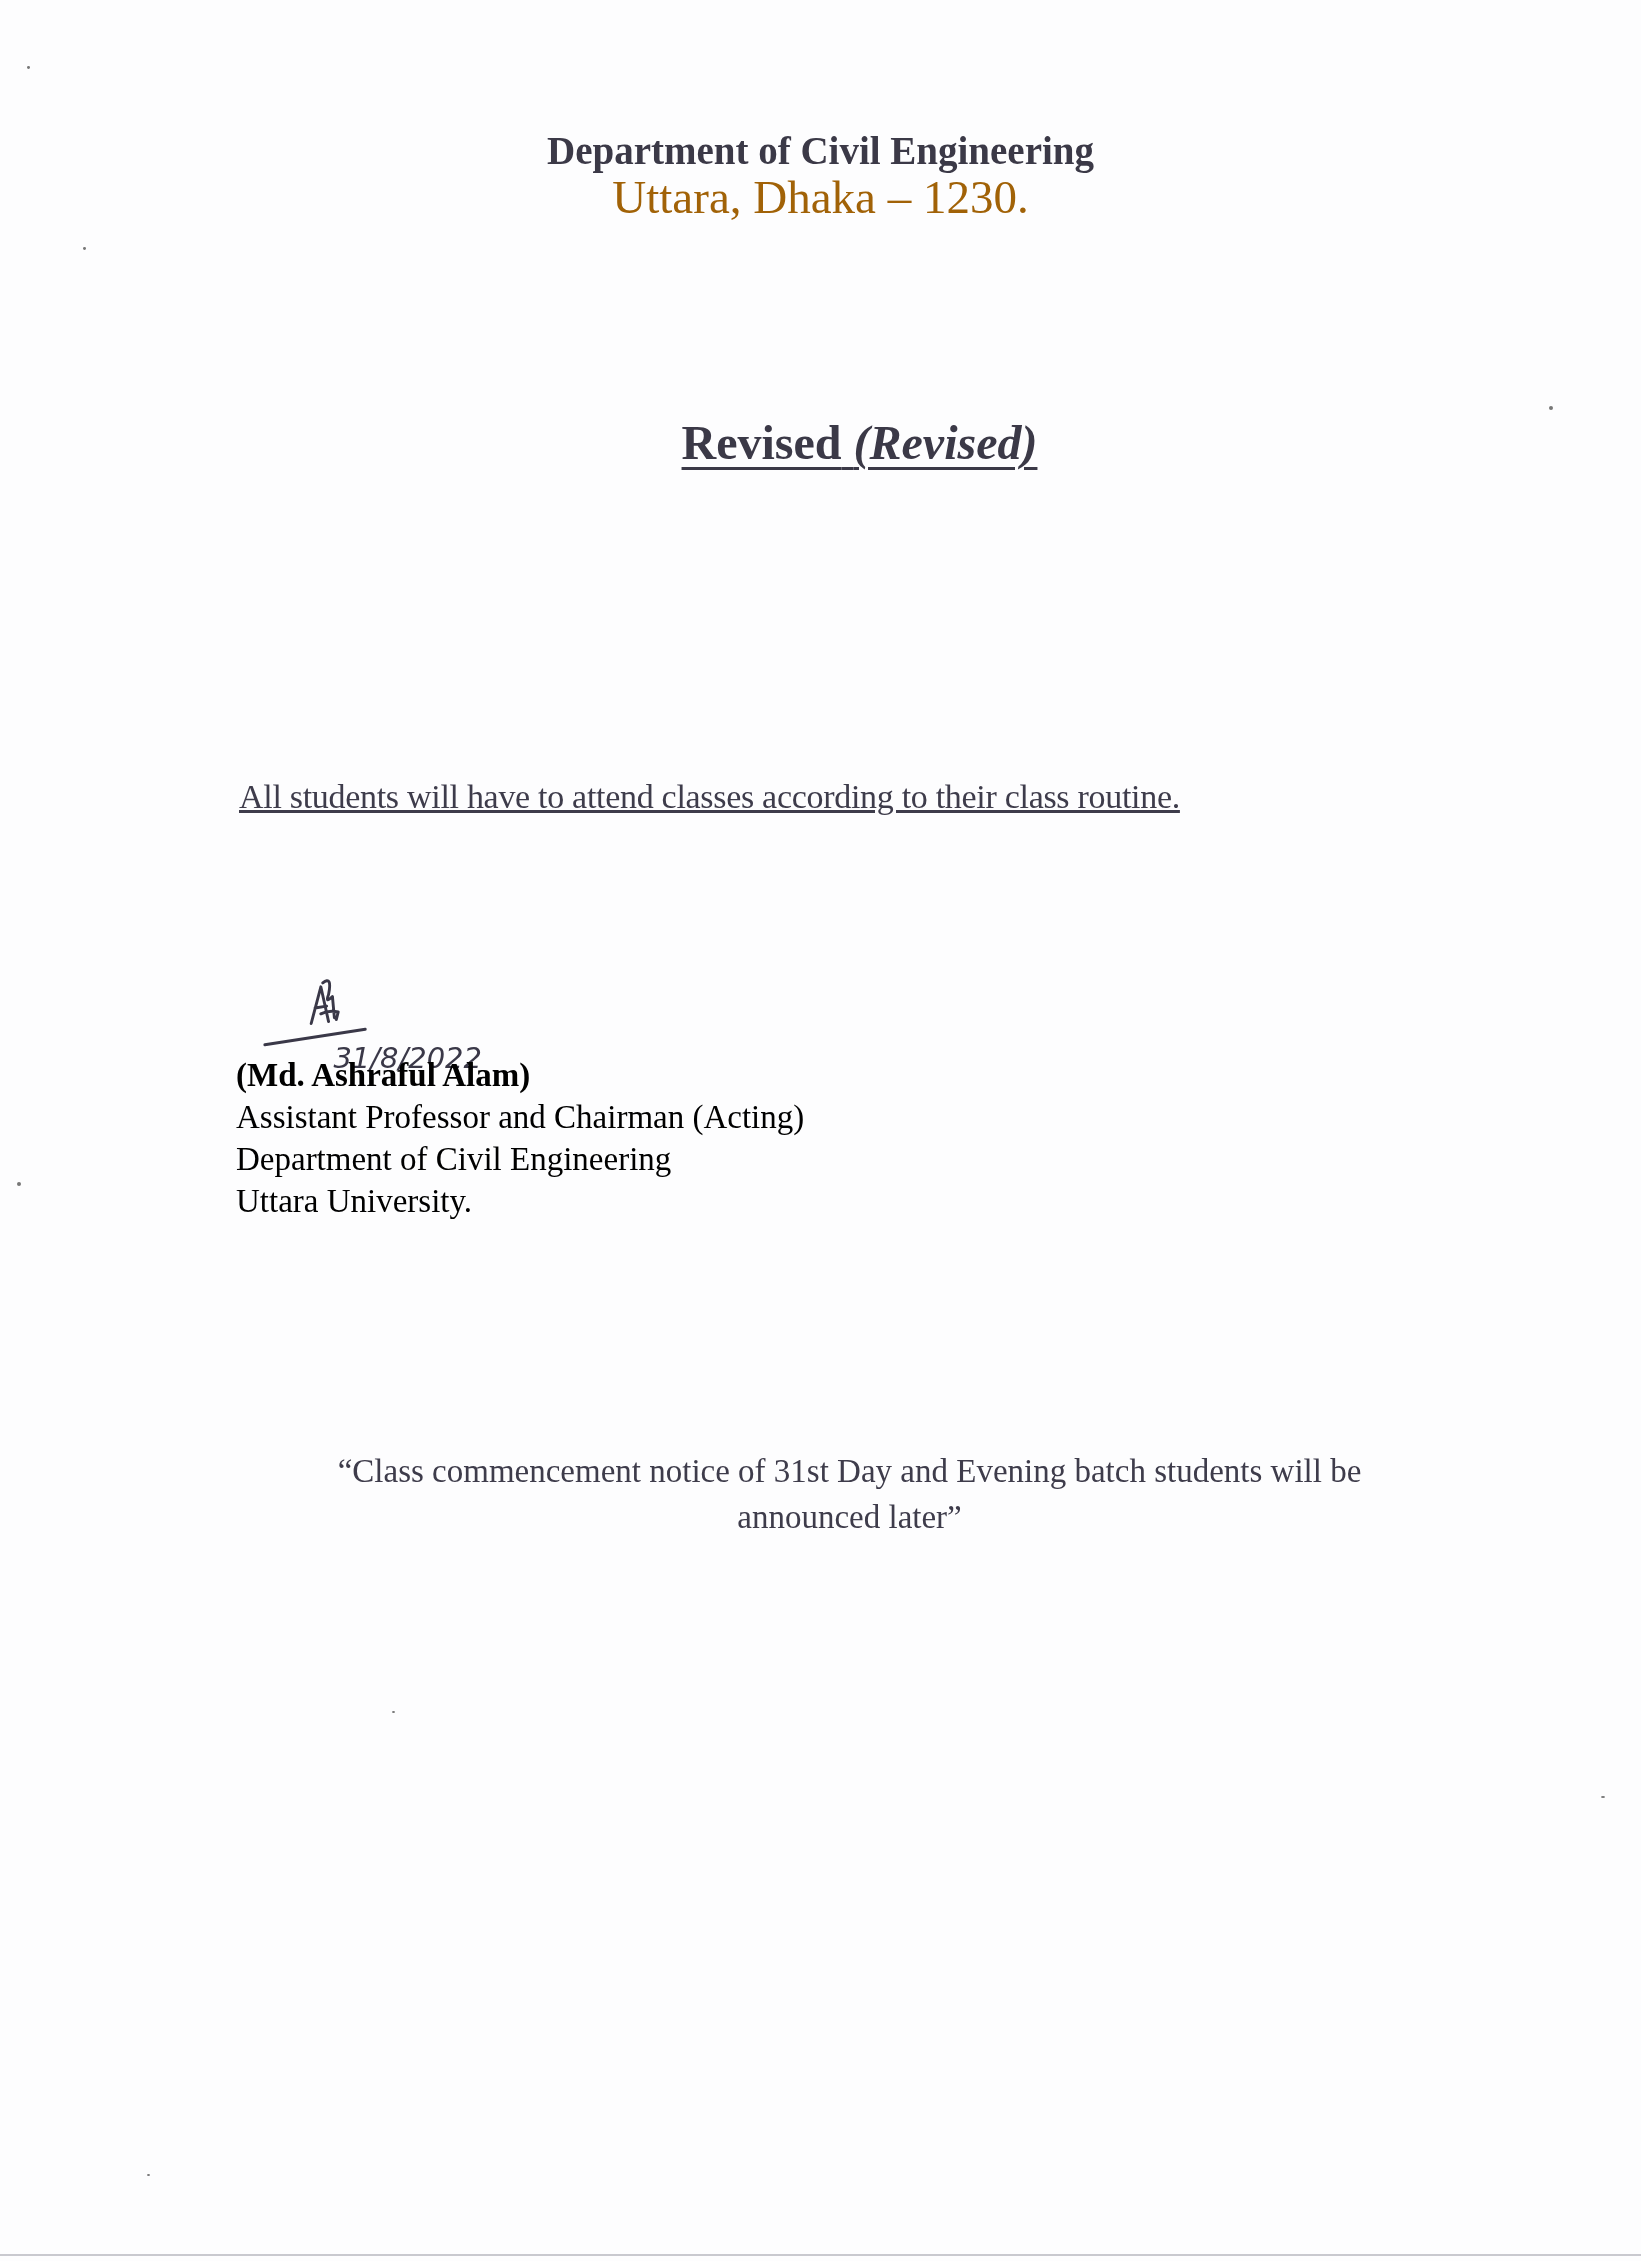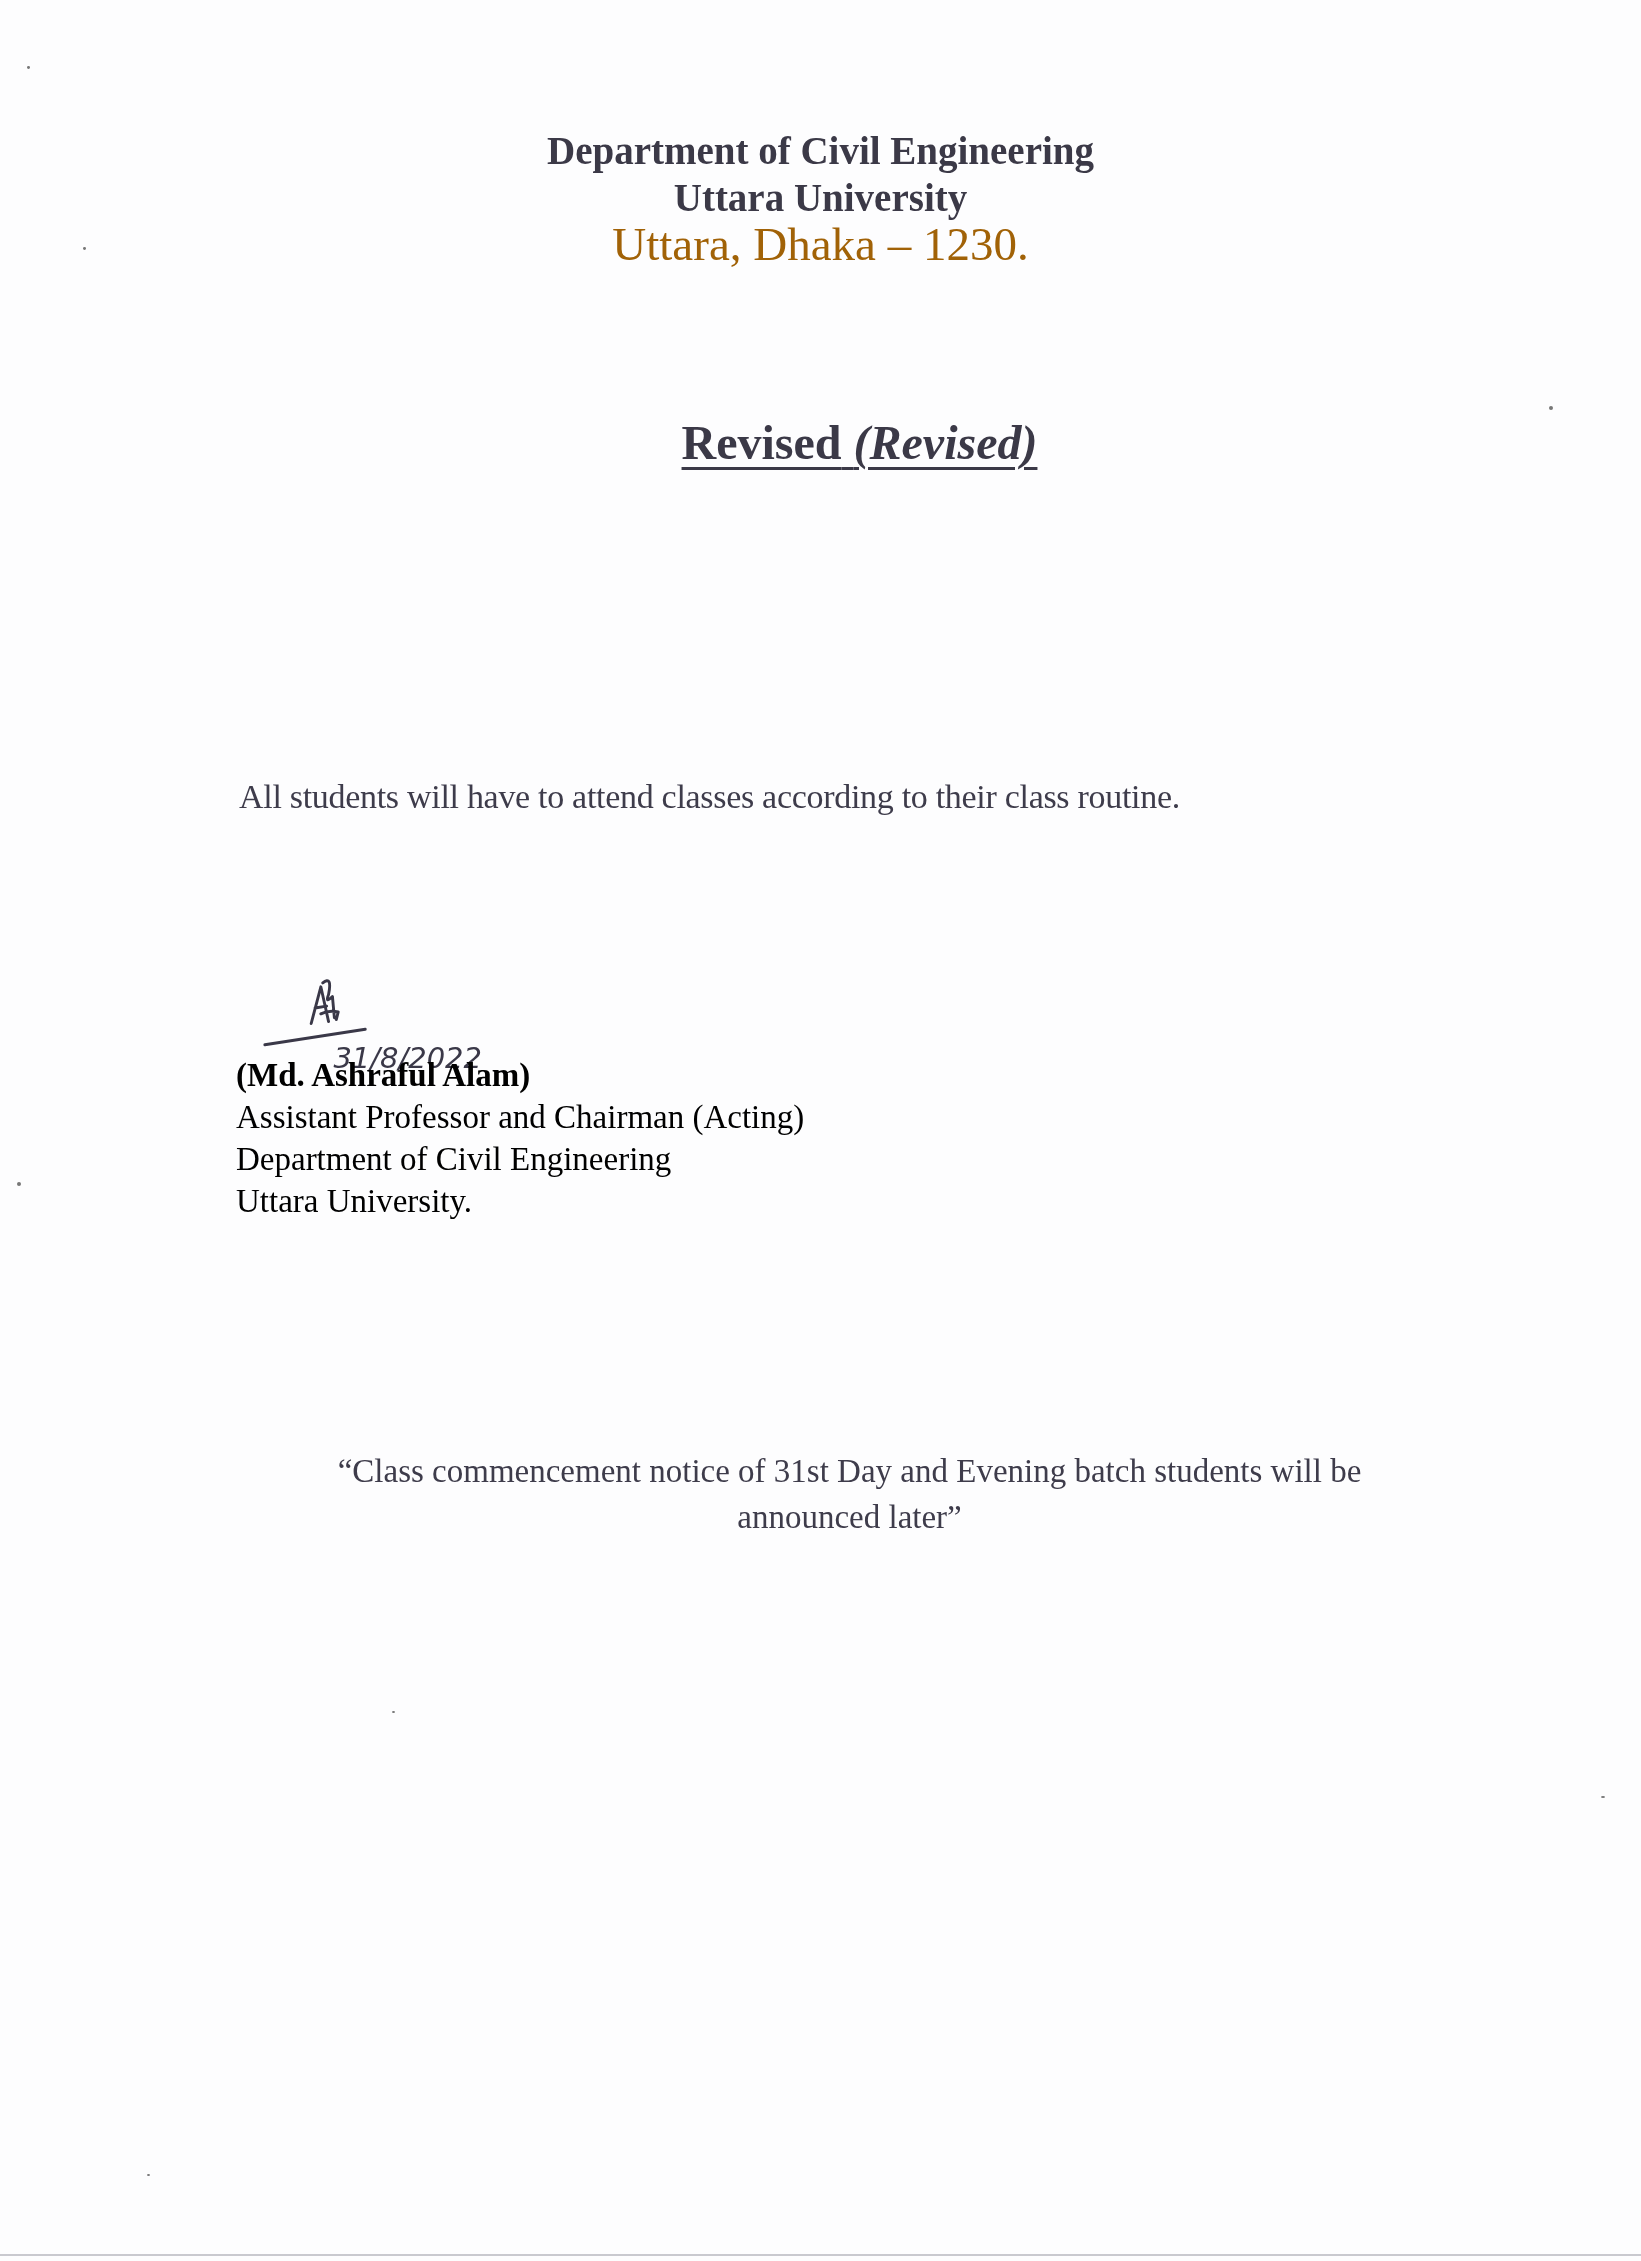--- a/index.html
+++ b/index.html
@@ -65,21 +65,21 @@
     }
     .body-para {
       position: absolute;
       left: 239px;
       font-size: 34px;
       color: #3e3c4b;
       line-height: 63px;
       letter-spacing: -0.3px;
     }
     .para1 { top: 570px; width: 1274px; }
-    .para2 { top: 765px; }
+    .para2 { top: 765px; text-decoration: underline; }
     .para1 sup {
       font-size: 19.3px;
       vertical-align: 13.5px;
       line-height: 0;
     }
     .signature {
       position: absolute;
       left: 232px;
       top: 975px;
       width: 676px;
@@ -125,21 +125,20 @@
       background: #c9c9cf;
     }
   </style>
 </head>
 <body>
 
 <div class="page">
 
   <div class="header">
     <span class="line dept">Department of Civil Engineering</span>
-    <span class="line univ">Uttara University</span>
     <span class="line addr">Uttara, Dhaka – 1230.</span>
   </div>
 
   <div class="title">
     <span class="title-inner">
       <span>Revised</span>
       <span class="revised">(Revised)</span>
     </span>
   </div>
 

